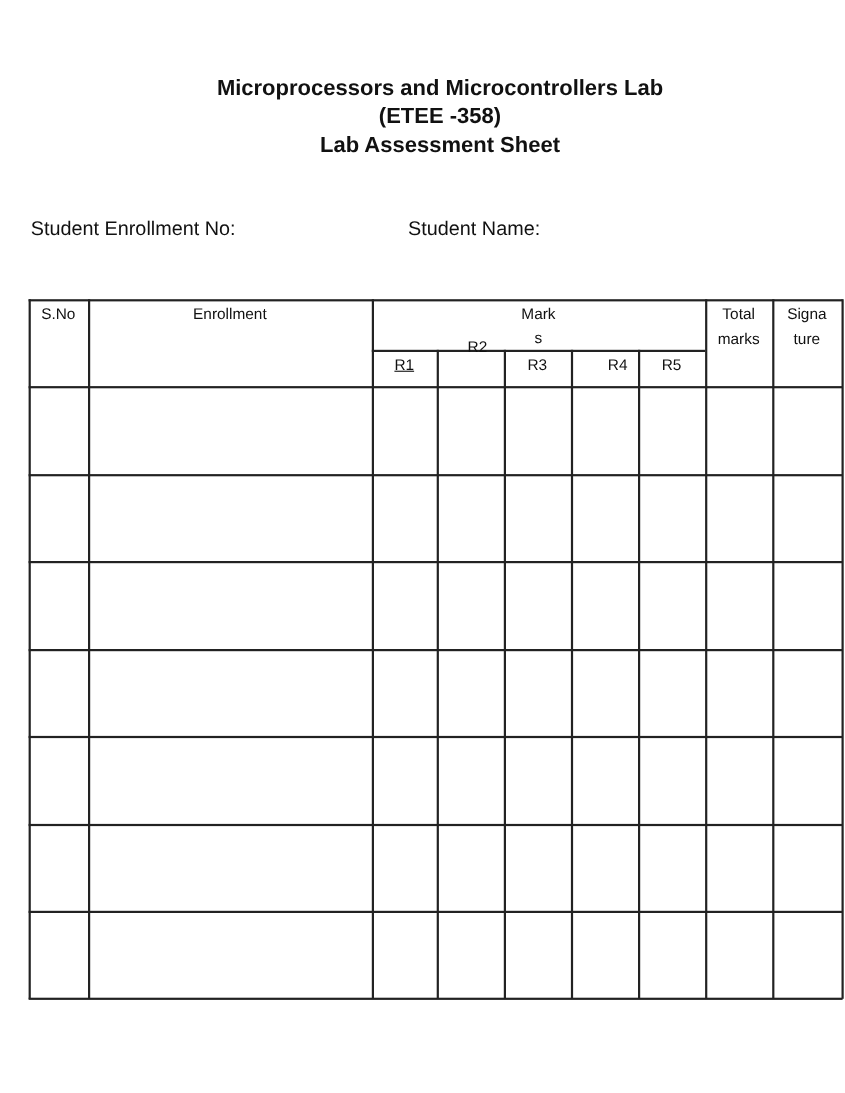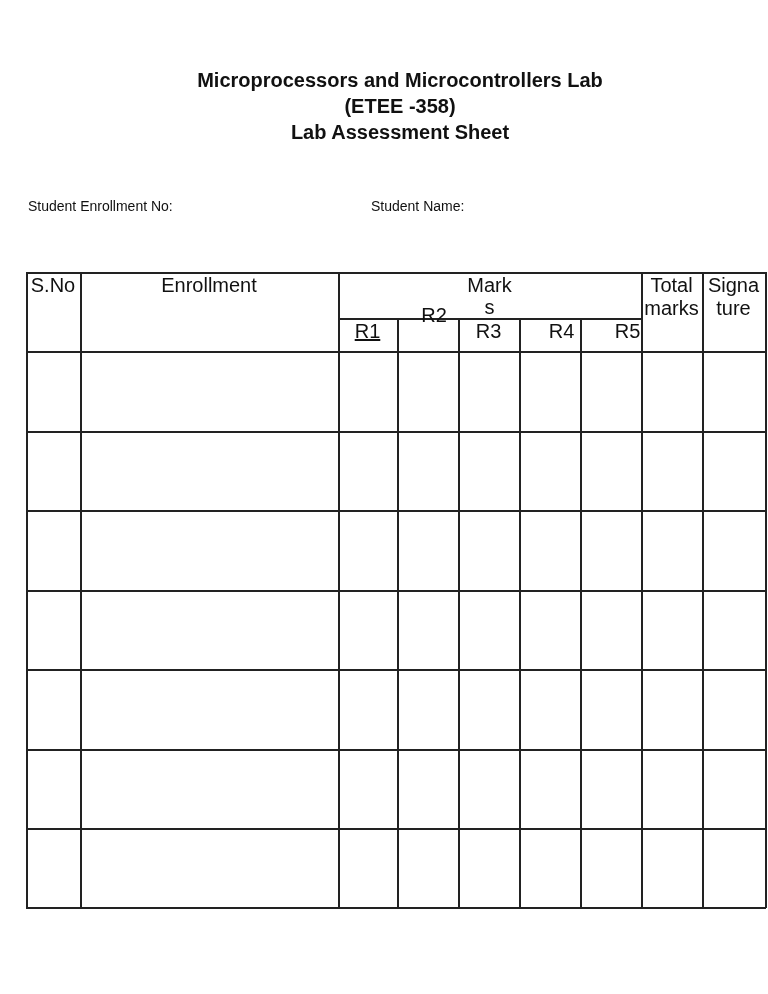--- a/index.html
+++ b/index.html
@@ -1,24 +1,24 @@
 <!DOCTYPE html>
 <html><head>
 <meta charset="utf-8">
 <style>
   html, body { margin:0; padding:0; background:#ffffff; }
   body { width:768px; height:994px; position:relative; overflow:hidden;
          font-family:"Liberation Sans", sans-serif; color:#111; }
   .title { position:absolute; left:0; width:800px; text-align:center;
            font-weight:bold; font-size:20px; line-height:26px; }
-  .field { position:absolute; font-size:14px; top:198px; }
+  .field { position:absolute; font-size:18px; top:198px; }
   .hl, .vl { position:absolute; background:#222; }
   .hl { height:1.5px; }
   .vl { width:1.5px; }
-  .hdr { position:absolute; font-size:20px; text-align:center; line-height:23px; }
+  .hdr { position:absolute; font-size:14px; text-align:center; line-height:23px; }
   .cell { position:absolute; }
 </style>
 </head>
 <body>
 
 <div>
   <div class="title" style="top:67px;left:0;width:800px;">Microprocessors and Microcontrollers Lab</div>
   <div class="title" style="top:93px;left:0;width:800px;">(ETEE -358)</div>
   <div class="title" style="top:119px;left:0;width:800px;">Lab Assessment Sheet</div>
 </div>
@@ -51,21 +51,21 @@
   <div class="vl" style="left:765px;top:272px;height:636px;"></div>
 
   <div class="hdr" style="left:26px;width:54px;top:274px;">S.No</div>
   <div class="hdr" style="left:80px;width:258px;top:274px;">Enrollment</div>
   <div class="hdr" style="left:338px;width:303px;top:274px;">Mark</div>
   <div class="hdr" style="left:338px;width:303px;top:296px;">s</div>
   <div class="hdr" style="left:338px;width:59px;top:320px;text-decoration:underline;">R1</div>
   <div class="hdr" style="left:397px;width:74px;top:304px;">R2</div>
   <div class="hdr" style="left:458px;width:61px;top:320px;">R3</div>
   <div class="hdr" style="left:519px;width:61px;top:320px;padding-left:12px;">R4</div>
-  <div class="hdr" style="left:580px;width:61px;top:320px;padding-left:17px;">R5</div>
+  <div class="hdr" style="left:580px;width:61px;top:320px;">R5</div>
   <div class="hdr" style="left:641px;width:61px;top:274px;">Total</div>
   <div class="hdr" style="left:641px;width:61px;top:297px;">marks</div>
   <div class="hdr" style="left:702px;width:63px;top:274px;">Signa</div>
   <div class="hdr" style="left:702px;width:63px;top:297px;">ture</div>
 </div>
 
 <div id="rows">
     <div class="cell" style="left: 27px; width: 53px; top: 352px; height: 79px;"></div>
     <div class="cell" style="left: 81px; width: 257px; top: 352px; height: 79px;"></div>
     <div class="cell" style="left: 339px; width: 58px; top: 352px; height: 79px;"></div>

